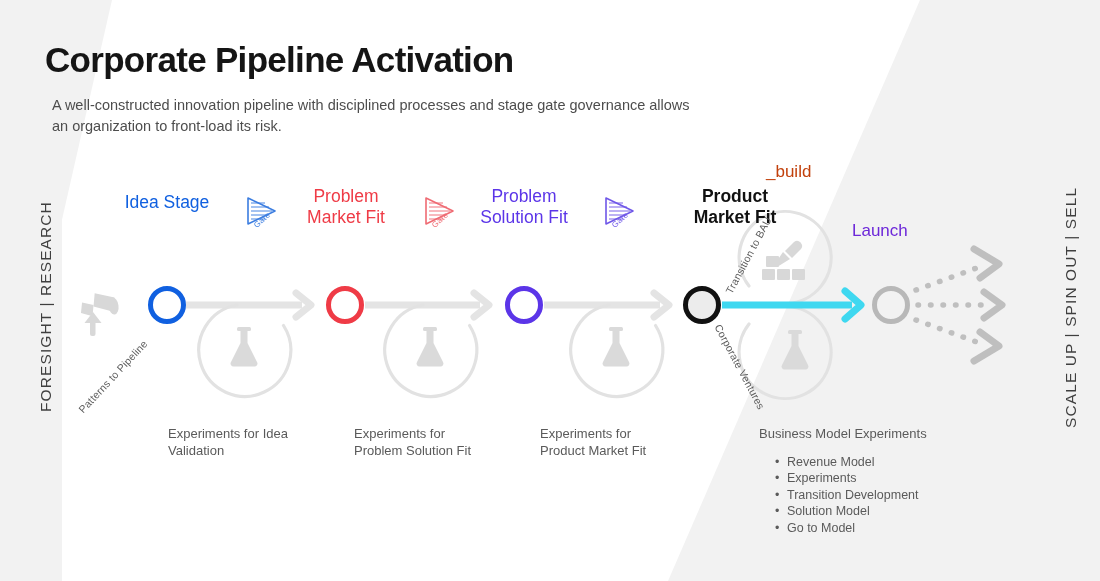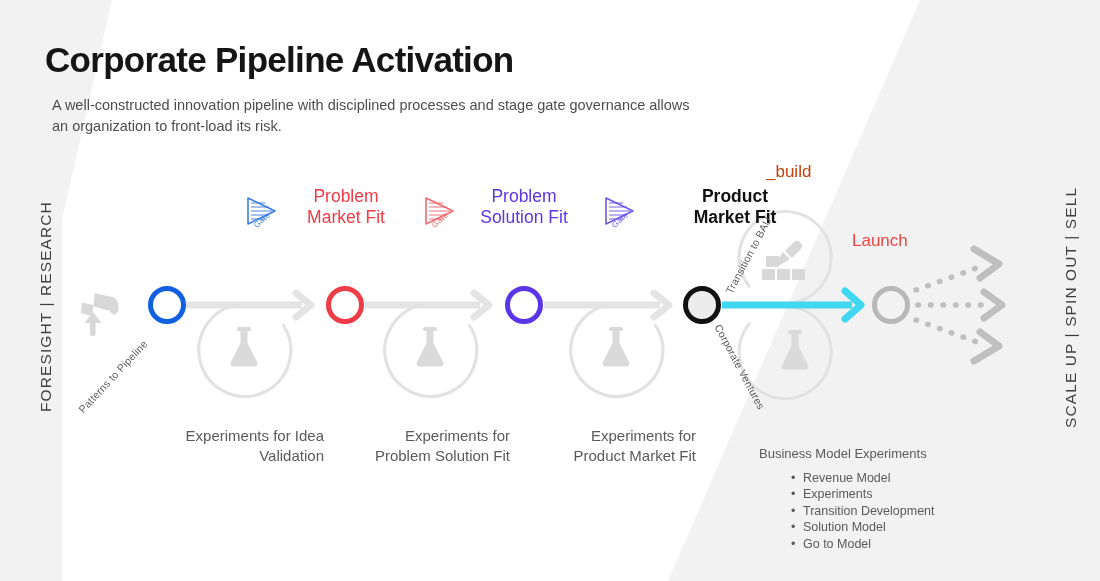--- a/index.html
+++ b/index.html
@@ -102,22 +102,22 @@
   .gate-word {
     position: absolute;
     left: 7px; top: 27px;
     font-size: 8px;
     letter-spacing: 0.4px;
     transform: rotate(-42deg);
     transform-origin: 0 0;
   }
   .exp-caption {
     position: absolute;
-    text-align: right;
-    font-size: 15px;
+    text-align: left;
+    font-size: 13px;
     line-height: 1.3;
     color: #5a5a5a;
     white-space: pre-line;
   }
 
   
   .diag {
     position: absolute;
     font-size: 10.5px;
     color: #5d5d5d;
@@ -128,38 +128,37 @@
 
   
   .build-label {
     position: absolute;
     left: 766px; top: 162px;
     font-size: 17px;
     color: #c2410c;
   }
   .launch-label {
     position: absolute;
-    left: 852px; top: 231px;
+    left: 852px; top: 221px;
     font-size: 17px;
-    color: #ef4444;
+    color: #6d28d9;
   }
 
   
   .bm-title {
     position: absolute;
     left: 759px; top: 426px;
     font-size: 13px;
     color: #5a5a5a;
     white-space: nowrap;
-    margin-top: 20px;
   }
   .bm-list {
     position: absolute;
     left: 775px; top: 454px;
-    margin: 16px; padding: 0;
+    margin: 0; padding: 0;
     list-style: none;
   }
   .bm-list li {
     font-size: 12.5px;
     line-height: 16.4px;
     color: #5a5a5a;
     white-space: nowrap;
     padding-left: 12px;
     position: relative;
   }
@@ -271,20 +270,21 @@
       <polyline points="974,361 999,346 980,332"></polyline>
     </g>
   </svg>
 
   <div class="node" style="left:148px;top:286px;width:38px;height:38px;border:5px solid #1060e0;background:#ffffff;"></div>
   <div class="node" style="left:326px;top:286px;width:38px;height:38px;border:5px solid #ef3b46;background:#ffffff;"></div>
   <div class="node" style="left:505px;top:286px;width:38px;height:38px;border:5px solid #5b35e8;background:#ffffff;"></div>
   <div class="node" style="left:683px;top:286px;width:38px;height:38px;border:5px solid #111111;background:#ececec;"></div>
   <div class="node" style="left:872px;top:286px;width:38px;height:38px;border:5px solid #b8b8b8;background:#f2f2f2;"></div>
 
+  <div class="stage-label" style="left:97px;top:192px;width:140px;color:#1060e0;">Idea Stage</div>
   <div class="stage-label" style="left:281px;top:186px;width:130px;color:#ef3b46;">Problem
 Market Fit</div>
   <div class="stage-label" style="left:459px;top:186px;width:130px;color:#5b35e8;">Problem
 Solution Fit</div>
   <div class="stage-label" style="left:670px;top:186px;width:130px;color:#111111;font-weight:600;">Product
 Market Fit</div>
 
   <div class="gate" style="left:245px;top:196px;">
     <svg width="34" height="30" viewBox="0 0 34 30">
       <path d="M3 2 L30 15 L3 28 Z" fill="none" stroke="#3b7de0" stroke-width="1.6" stroke-linejoin="round"></path>

